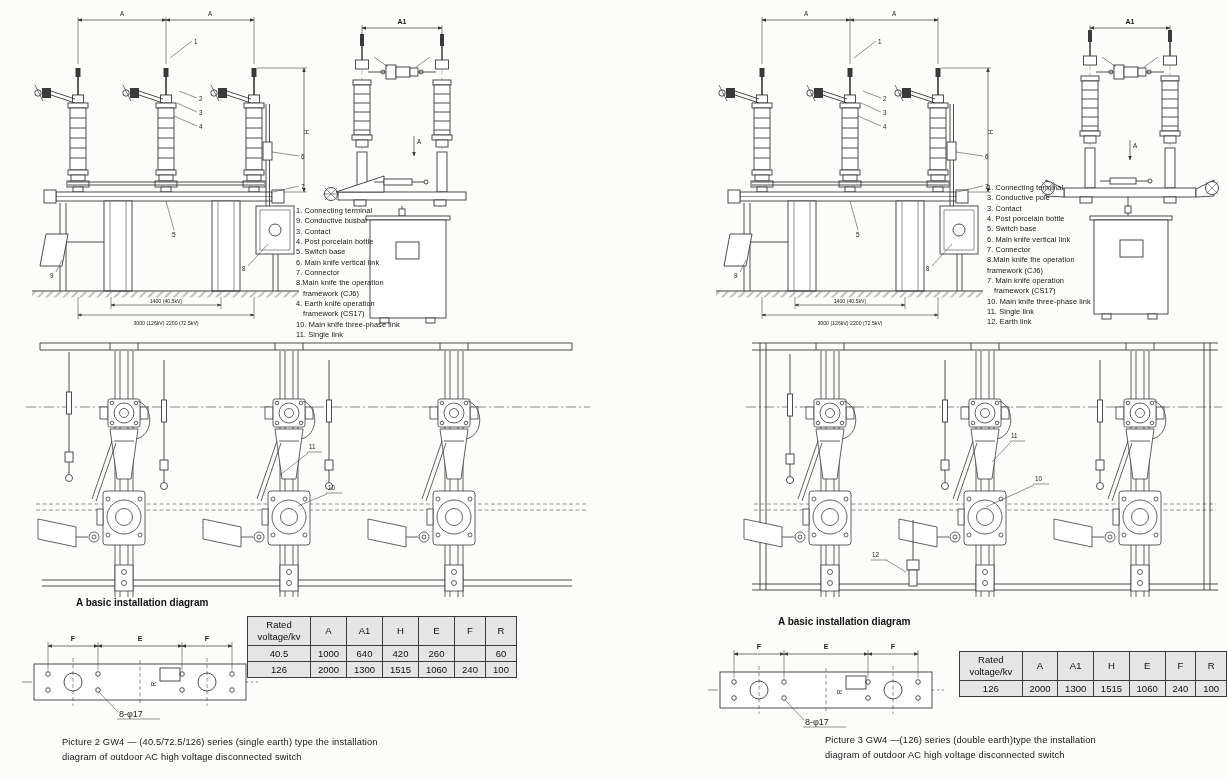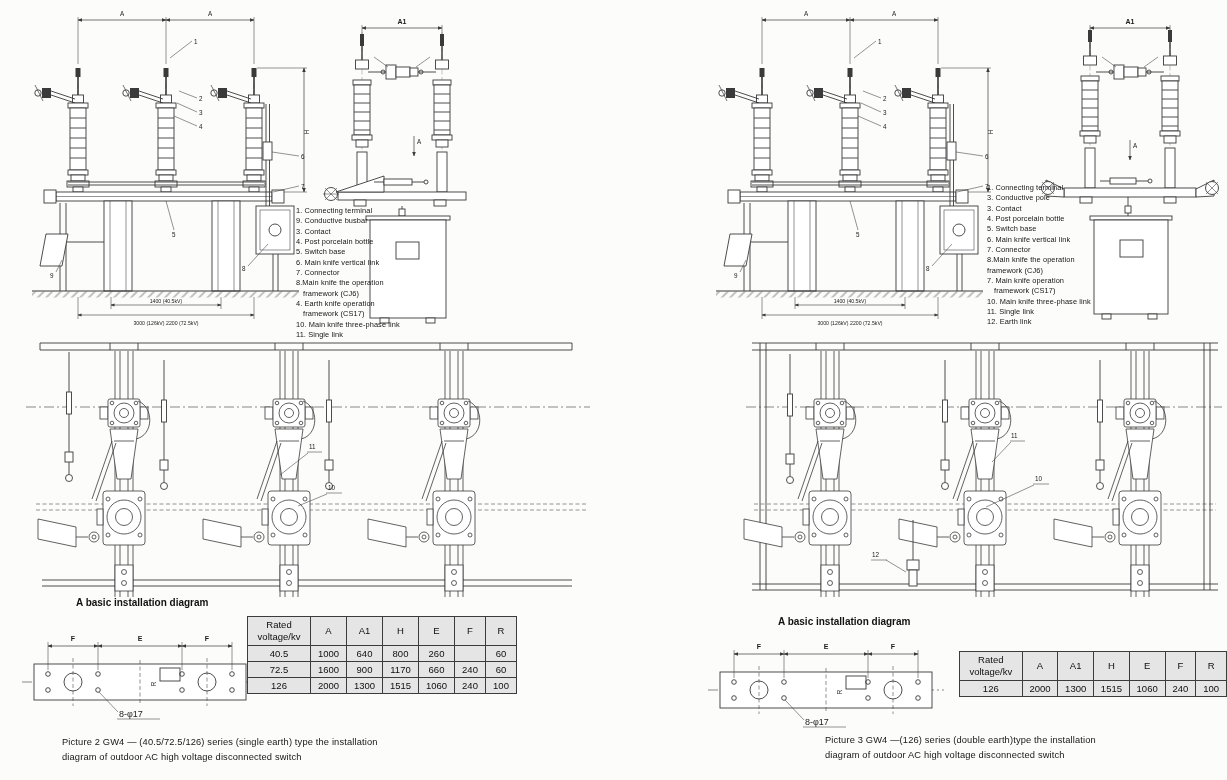--- a/index.html
+++ b/index.html
@@ -353,32 +353,23 @@
         <th class="cn">A1</th>
         <th class="cn">H</th>
         <th class="cn">E</th>
         <th class="cs">F</th>
         <th class="cs">R</th>
       </tr>
       <tr class="dr">
         <td class="c0">40.5</td>
         <td class="cn">1000</td>
         <td class="cn">640</td>
-        <td class="cn">800</td>
+        <td class="cn">420</td>
         <td class="cn">260</td>
         <td class="cs"></td>
-        <td class="cs">60</td>
-      </tr>
-      <tr class="dr">
-        <td class="c0">72.5</td>
-        <td class="cn">1600</td>
-        <td class="cn">900</td>
-        <td class="cn">1170</td>
-        <td class="cn">660</td>
-        <td class="cs">240</td>
         <td class="cs">60</td>
       </tr>
       <tr class="dr">
         <td class="c0">126</td>
         <td class="cn">2000</td>
         <td class="cn">1300</td>
         <td class="cn">1515</td>
         <td class="cn">1060</td>
         <td class="cs">240</td>
         <td class="cs">100</td>

